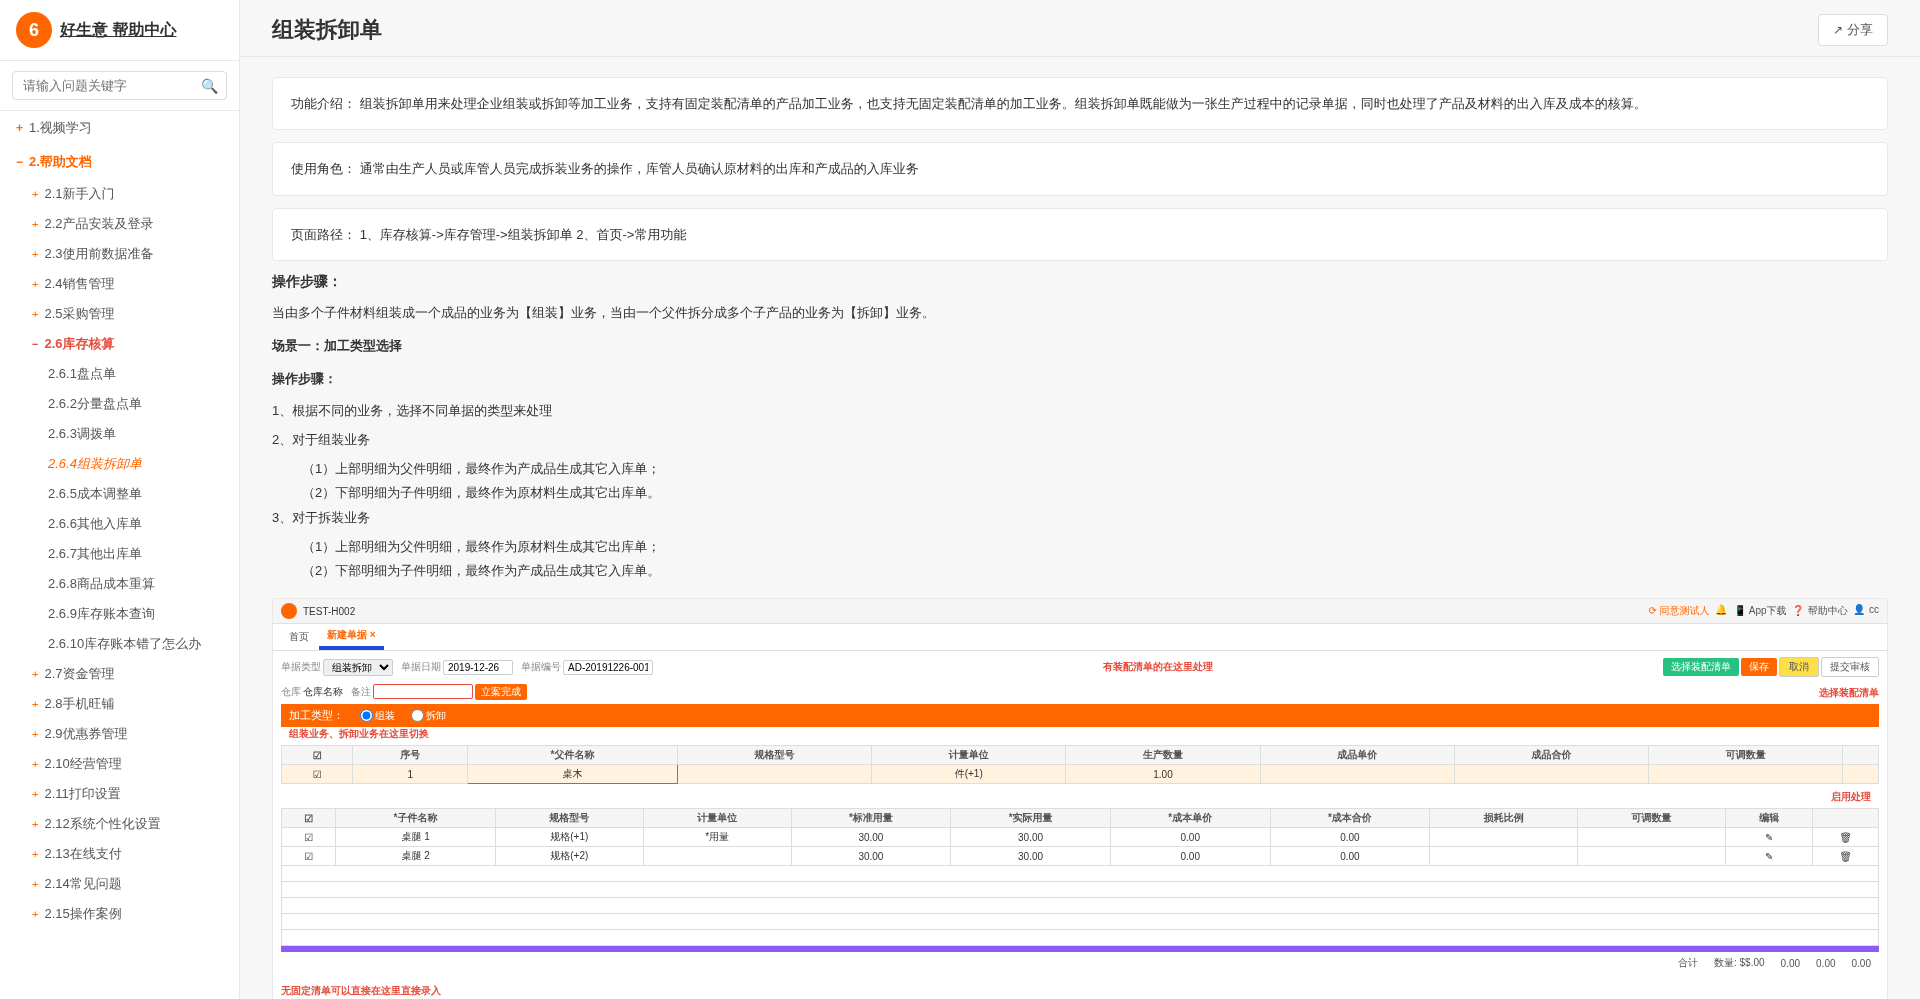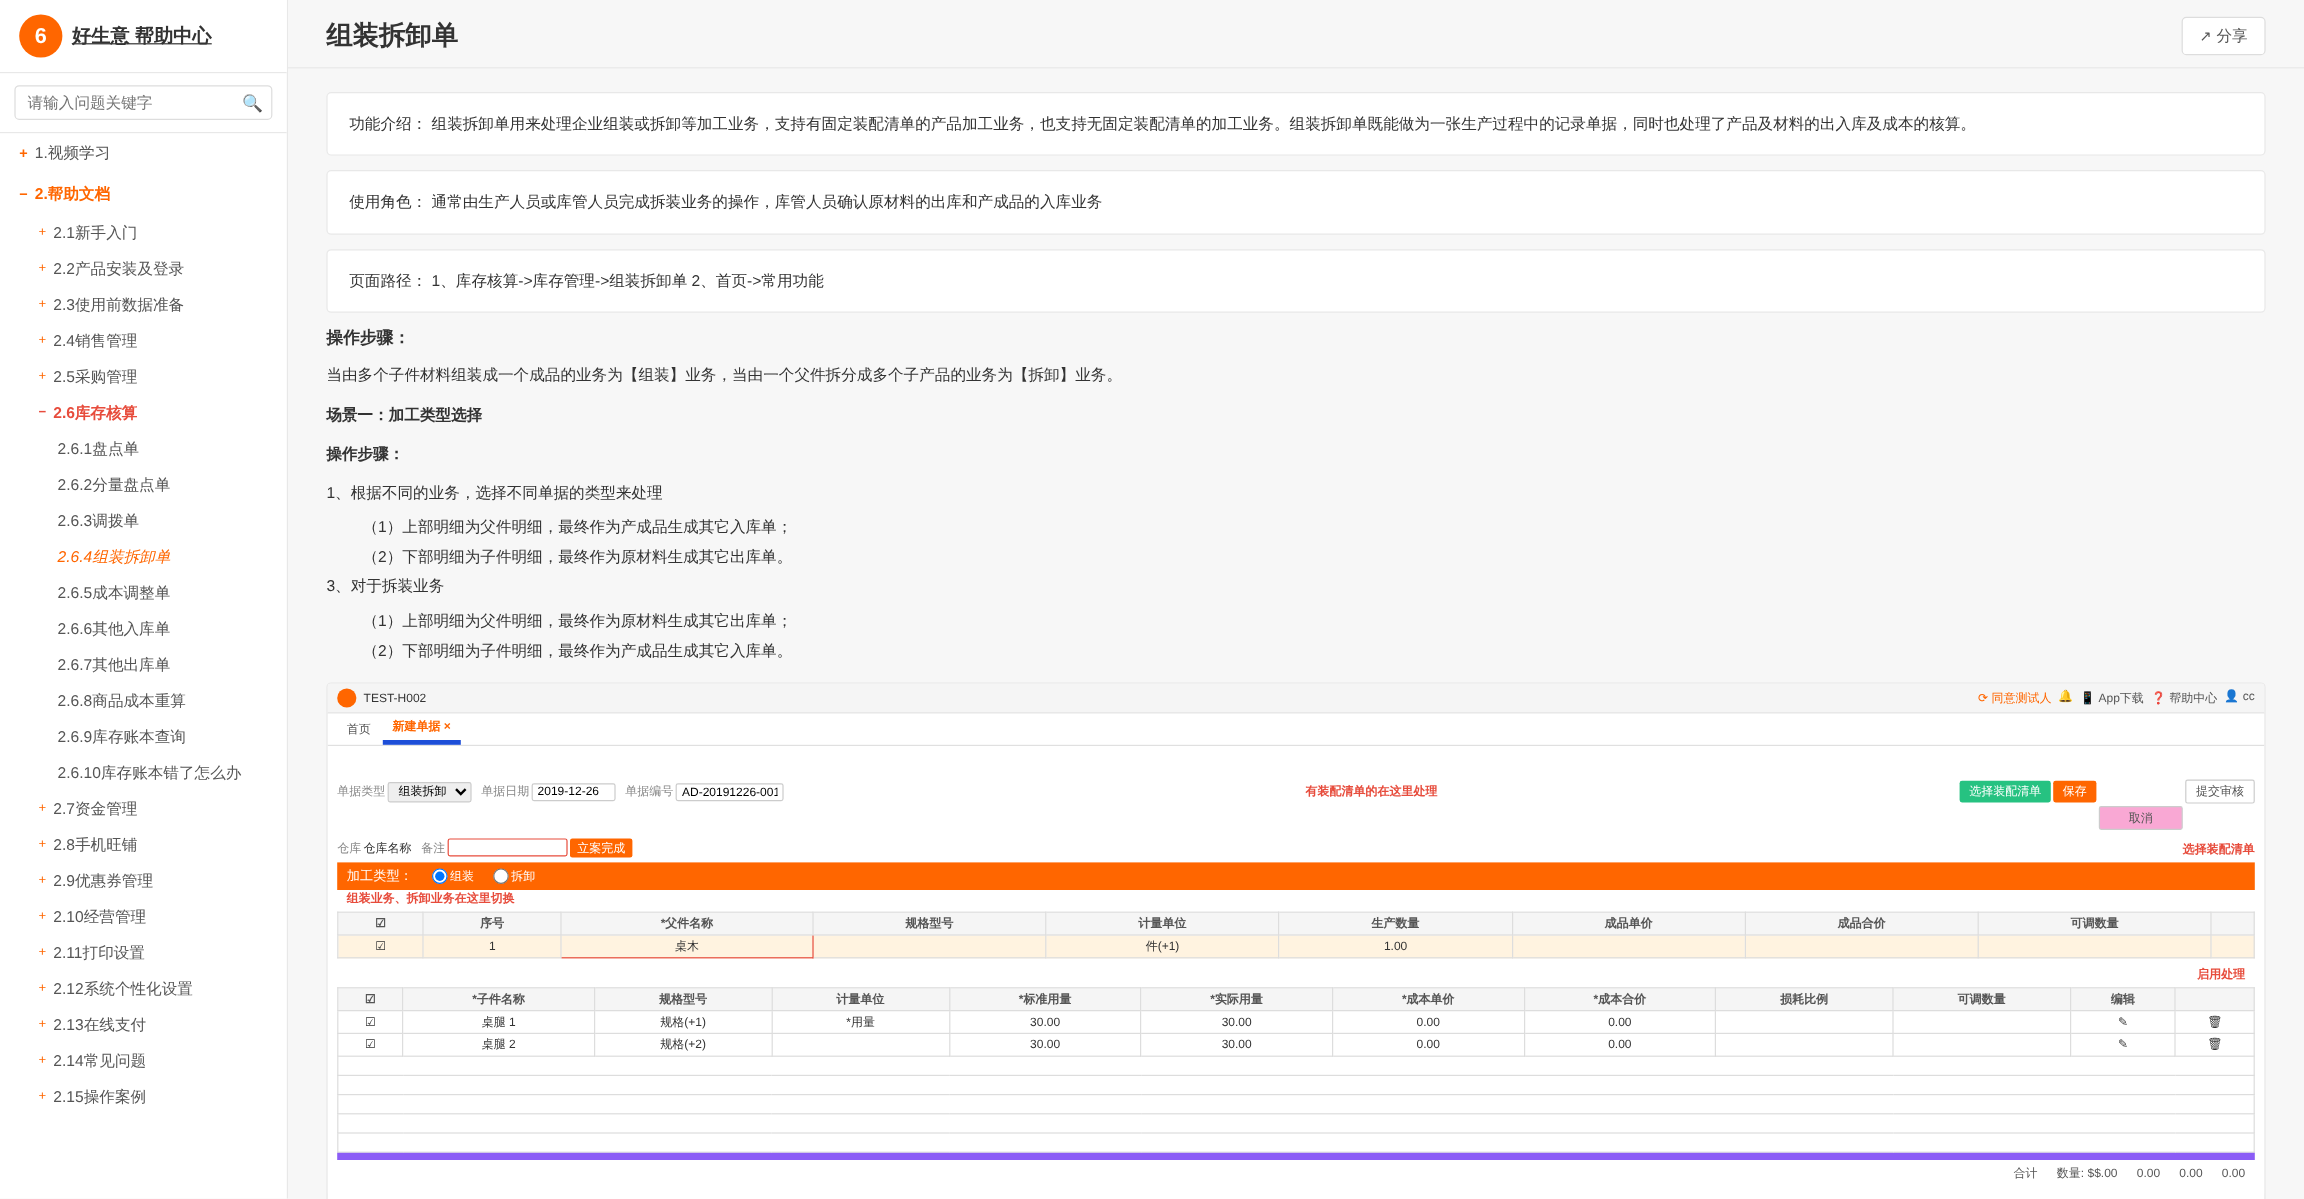--- a/index.html
+++ b/index.html
@@ -255,20 +255,21 @@
       <span>1、库存核算-&gt;库存管理-&gt;组装拆卸单  2、首页-&gt;常用功能</span>
     </div>
 
     <div class="section-title">操作步骤：</div>
 
     <div class="content-text">当由多个子件材料组装成一个成品的业务为【组装】业务，当由一个父件拆分成多个子产品的业务为【拆卸】业务。</div>
     <div class="content-text" style="font-weight:bold;">场景一：加工类型选择</div>
     <div class="content-text" style="font-weight:bold;">操作步骤：</div>
     <div class="step-list">
       <div class="step-item">1、根据不同的业务，选择不同单据的类型来处理</div>
+      <div class="step-item">2、对于组装业务</div>
       <div class="sub-step">（1）上部明细为父件明细，最终作为产成品生成其它入库单；</div>
       <div class="sub-step">（2）下部明细为子件明细，最终作为原材料生成其它出库单。</div>
       <div class="step-item">3、对于拆装业务</div>
       <div class="sub-step">（1）上部明细为父件明细，最终作为原材料生成其它出库单；</div>
       <div class="sub-step">（2）下部明细为子件明细，最终作为产成品生成其它入库单。</div>
     </div>
 
     <div class="screenshot-wrapper" style="margin-top:14px; position:relative;">
       <div style="background:#fff; padding:0; position:relative;">
 
@@ -303,21 +304,21 @@
               <input type="text" value="2019-12-26" style="border: 1px solid rgb(204, 204, 204); padding: 1px 4px; font-size: 10px; width: 70px; border-radius: 2px;">
             </div>
             <div style="display:flex; align-items:center; gap:2px;">
               <span style="font-size:10px; color:#888;">单据编号</span>
               <input type="text" value="AD-20191226-001" style="border: 1px solid rgb(204, 204, 204); padding: 1px 4px; font-size: 10px; width: 90px; border-radius: 2px;">
             </div>
             <div style="flex:1; text-align:center; color:#e74c3c; font-size:10px; font-weight:bold;">有装配清单的在这里处理</div>
             <div style="display:flex; align-items:center; gap:2px;">
               <button style="background:#26c281; color:#fff; padding:2px 8px; border-radius:2px; font-size:10px; border:none; cursor:pointer;">选择装配清单</button>
               <button style="background:#f60; color:#fff; padding:2px 8px; border-radius:2px; font-size:10px; border:none; cursor:pointer;">保存</button>
-              <button style="background:#f9a8d4; color:#555; padding:2px 24px; border-radius:2px; font-size:10px; border:1px solid #ccc; cursor:pointer;margin-top:44px;">取消</button>
+              <button style="background:#fde047; color:#555; padding:2px 9px; border-radius:2px; font-size:10px; border:1px solid #ccc; cursor:pointer;">取消</button>
               <button style="background:#fff; color:#555; padding:2px 8px; border-radius:2px; font-size:10px; border:1px solid #ccc; cursor:pointer;">提交审核</button>
             </div>
           </div>
 
           <div style="display:flex; align-items:center; gap:8px; margin-bottom:4px;">
             <div style="display:flex; align-items:center; gap:2px;">
               <span style="font-size:10px; color:#888;">仓库</span>
               <span style="font-size:10px; color:#333;">仓库名称</span>
             </div>
             <div style="display:flex; align-items:center; gap:2px;">

